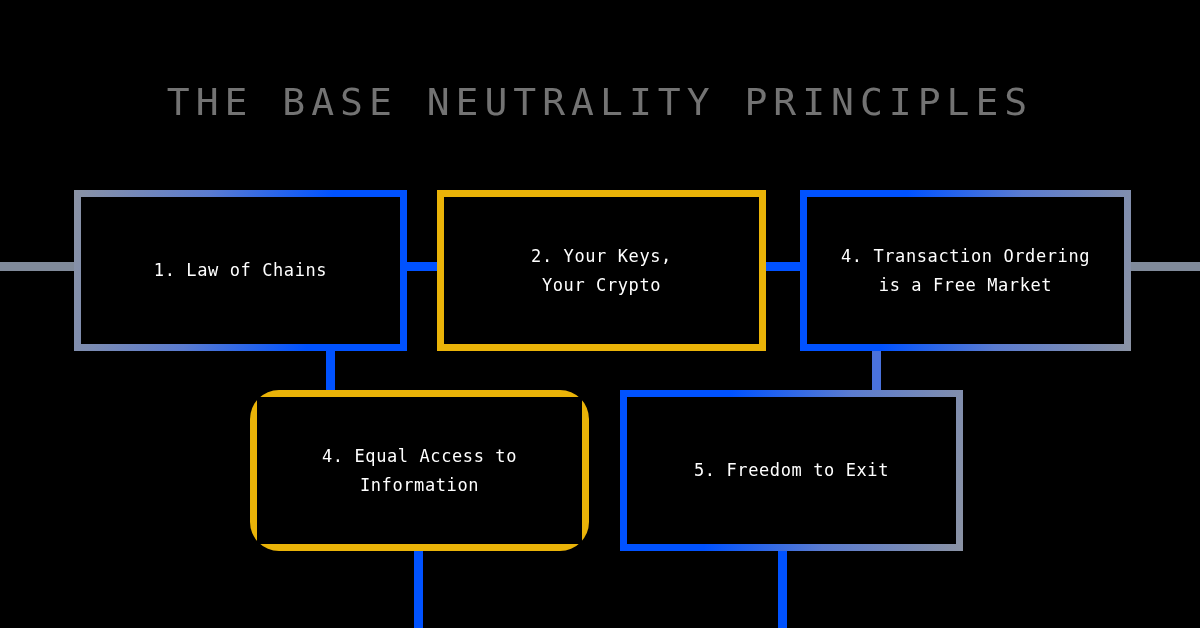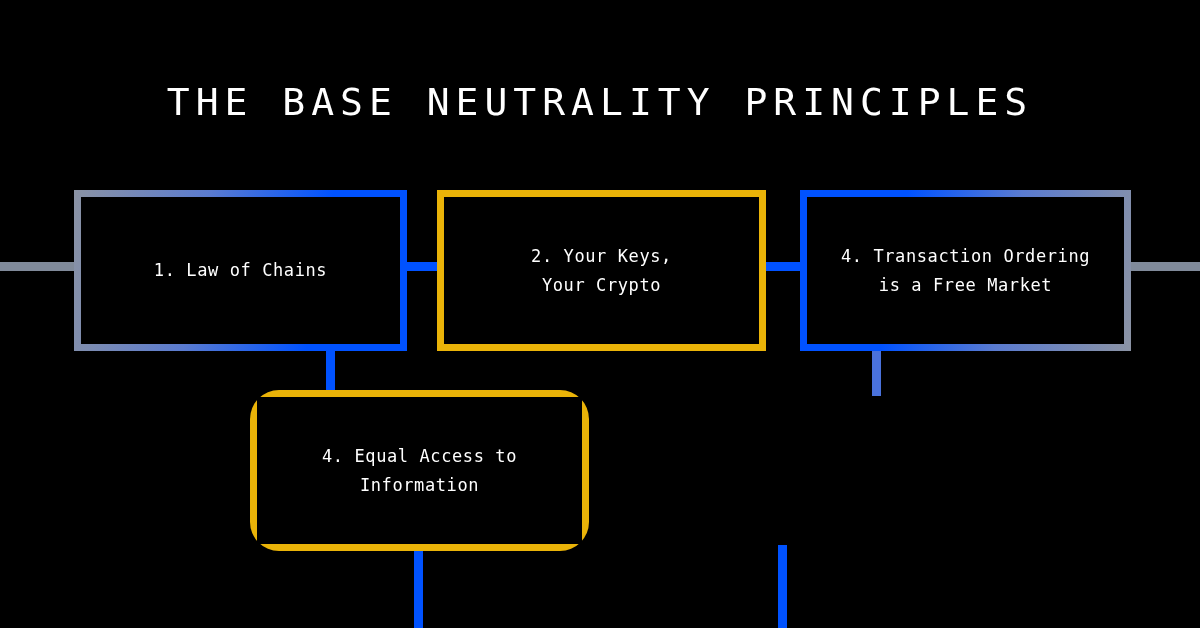--- a/index.html
+++ b/index.html
@@ -21,21 +21,21 @@
     overflow: hidden;
   }
 
   
   #title {
     position: absolute;
     left: 0;
     top: 80px;
     width: 1200px;
     text-align: center;
-    color: #ffffff;
+    color: #737373;
     font-size: 38px;
     font-weight: 400;
     letter-spacing: 6px;
     white-space: nowrap;
     font-family: "DejaVu Sans Mono", "Liberation Mono", monospace;
   }
 
   
   .line {
     position: absolute;
@@ -137,14 +137,19 @@
     </div>
   </div>
 
   <div class="node grad grad-blue-solid" style="left:250px; top:390px; width:339px; height:161px;border-radius:29px;">
     <div class="inner">
       <span class="node-label">4. Equal Access to
 Information</span>
     </div>
   </div>
 
+  <div class="node grad grad-blue-to-gray" style="left:620px; top:390px; width:343px; height:161px;">
+    <div class="inner">
+      <span class="node-label">5. Freedom to Exit</span>
+    </div>
+  </div>
 
 </div>
 
 </body></html>

